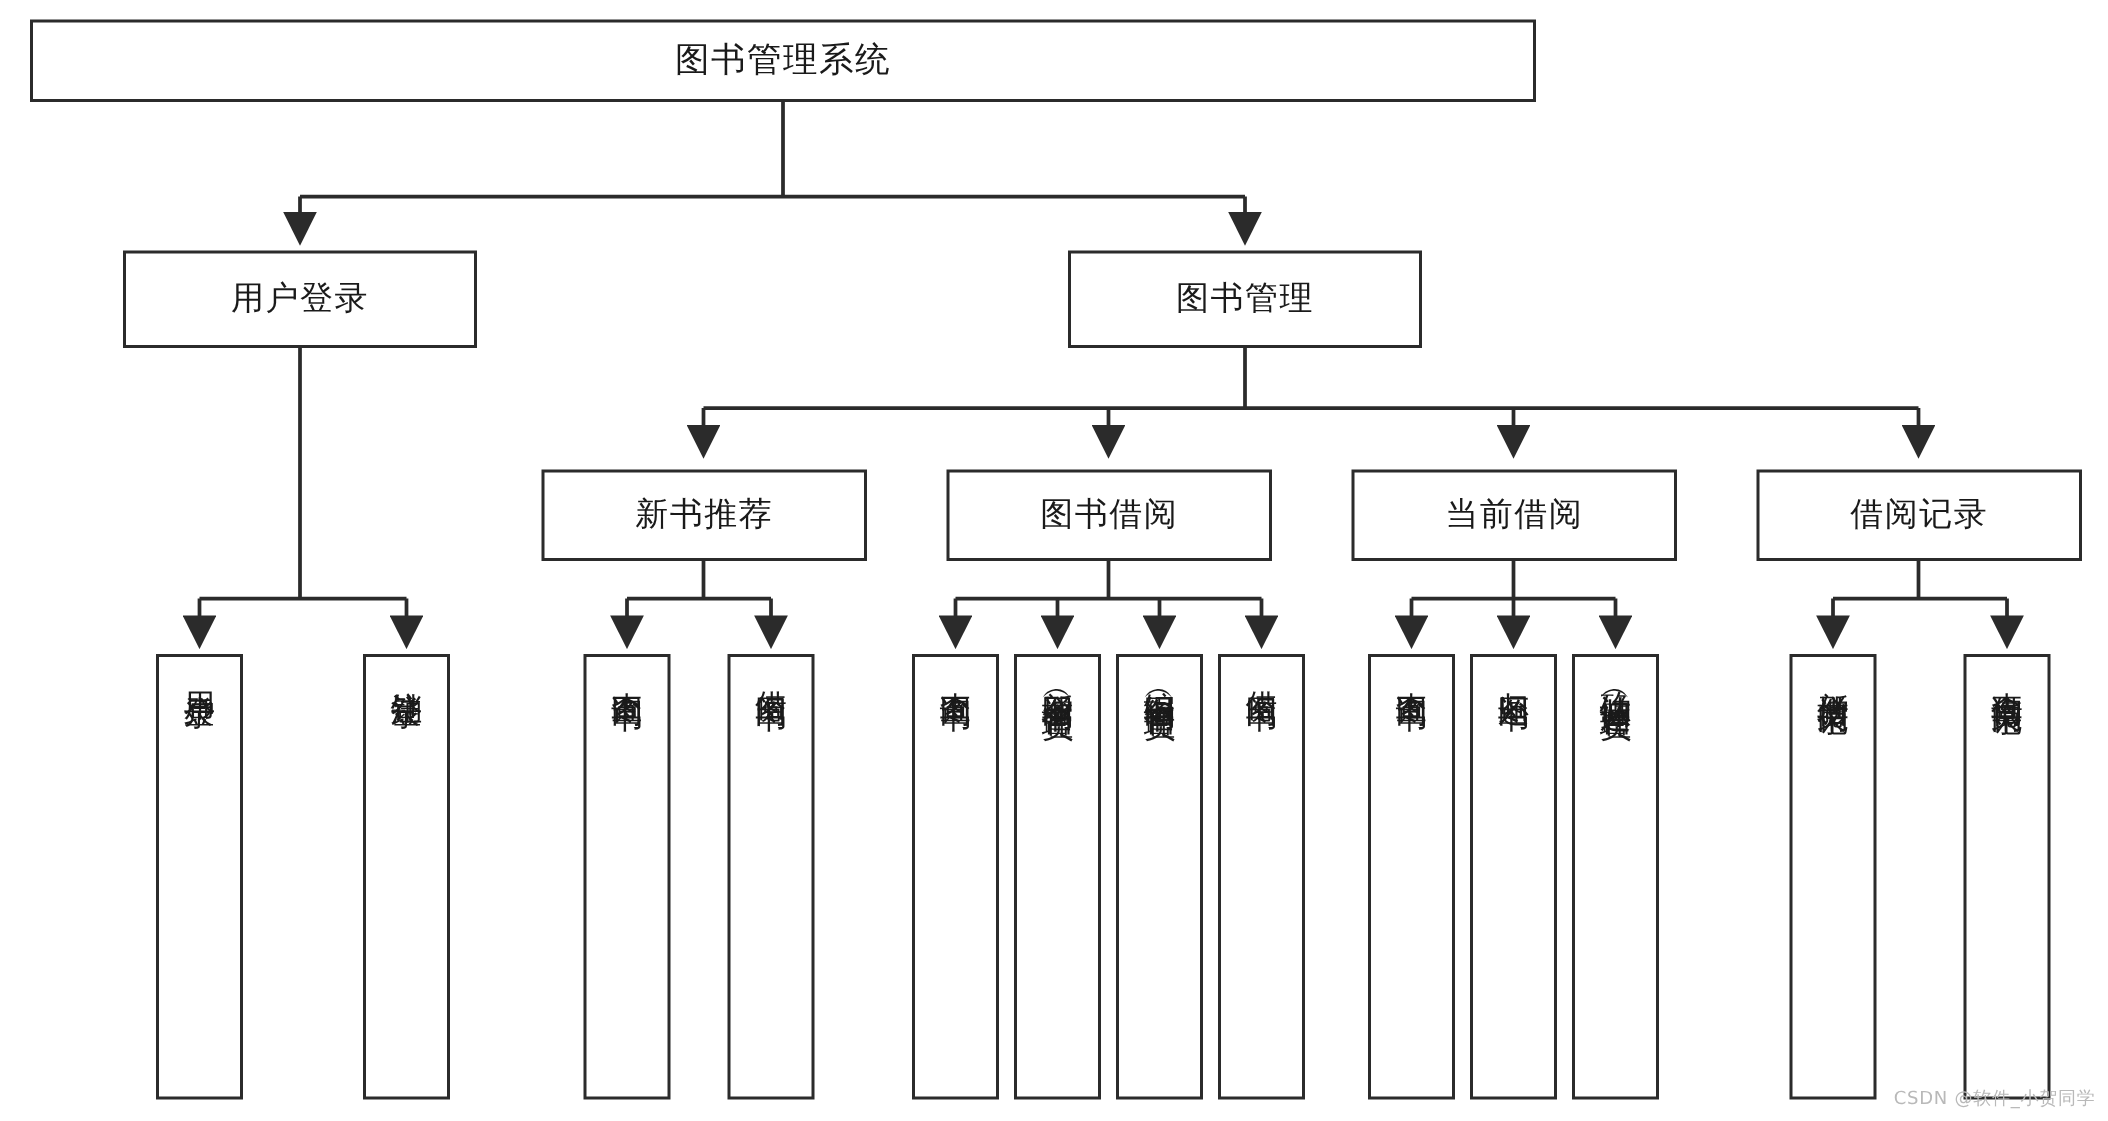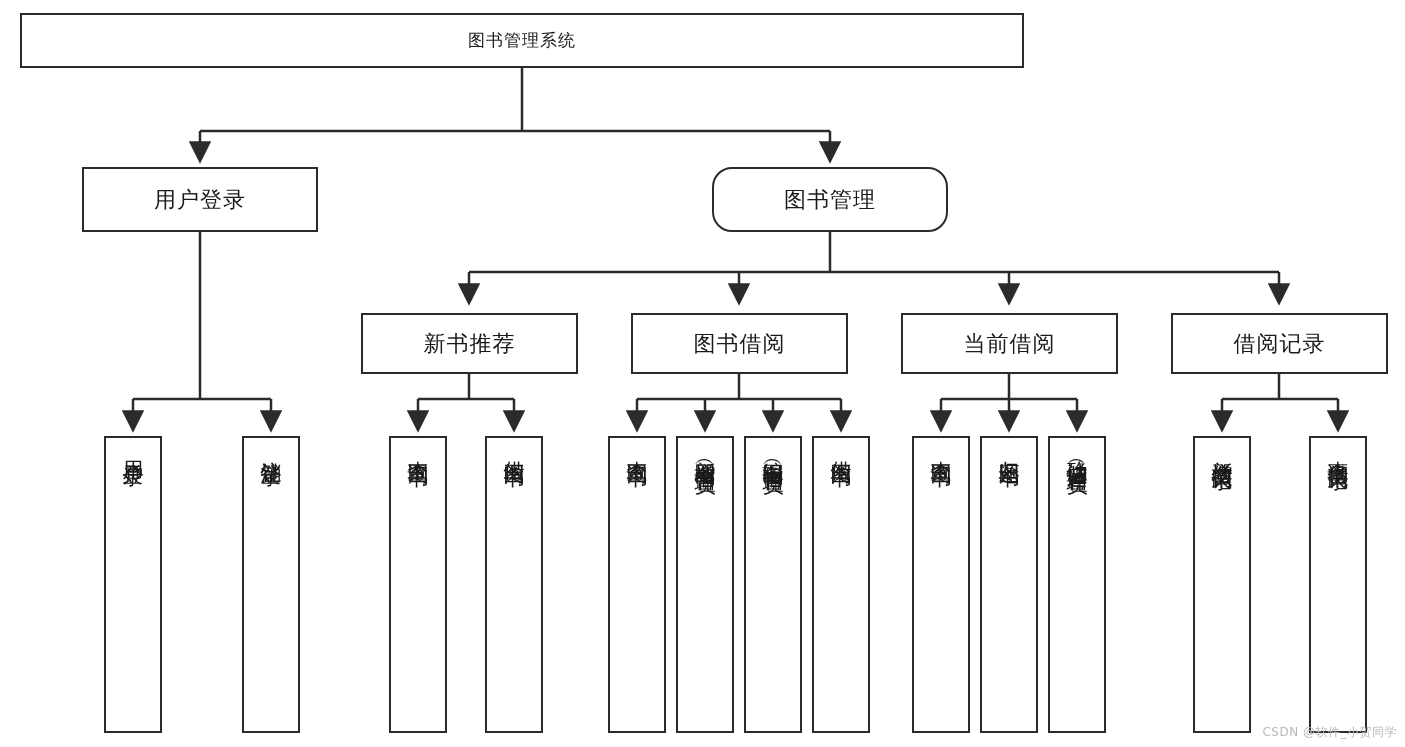--- a/index.html
+++ b/index.html
@@ -50,21 +50,21 @@
   .node-v .label {
     writing-mode: vertical-rl;
     text-orientation: upright;
     font-size: 21px;
     line-height: 1.15;
     letter-spacing: 2px;
     white-space: nowrap;
     text-align: left;
   }
   
-  #root-node .label { font-size: 17px; }
+  #root-node .label { font-size: 23px; }
 
   .watermark {
     position: absolute;
     right: 8px;
     bottom: 6px;
     font-size: 12px;
     color: #b9b9b9;
     letter-spacing: 0.5px;
     white-space: nowrap;
     font-family: "DejaVu Sans", "Liberation Sans", sans-serif;
@@ -126,21 +126,21 @@
   </svg>
 
   <div class="node node-h" id="root-node" style="left:20px; top:13px; width:1004px; height:55px;">
     <span class="label">图书管理系统</span>
   </div>
 
   <div class="node node-h" style="left:82px; top:167px; width:236px; height:65px;">
     <span class="label">用户登录</span>
   </div>
 
-  <div class="node node-h" style="left:712px; top:167px; width:236px; height:65px;border-radius:20px;">
+  <div class="node node-h" style="left:712px; top:167px; width:236px; height:65px;">
     <span class="label">图书管理</span>
   </div>
 
   <div class="node node-h" style="left:631px; top:313px; width:217px; height:61px;">
     <span class="label">图书借阅</span>
   </div>
 
   <div class="node node-h" style="left:361px; top:313px; width:217px; height:61px;">
     <span class="label">新书推荐</span>
   </div>

